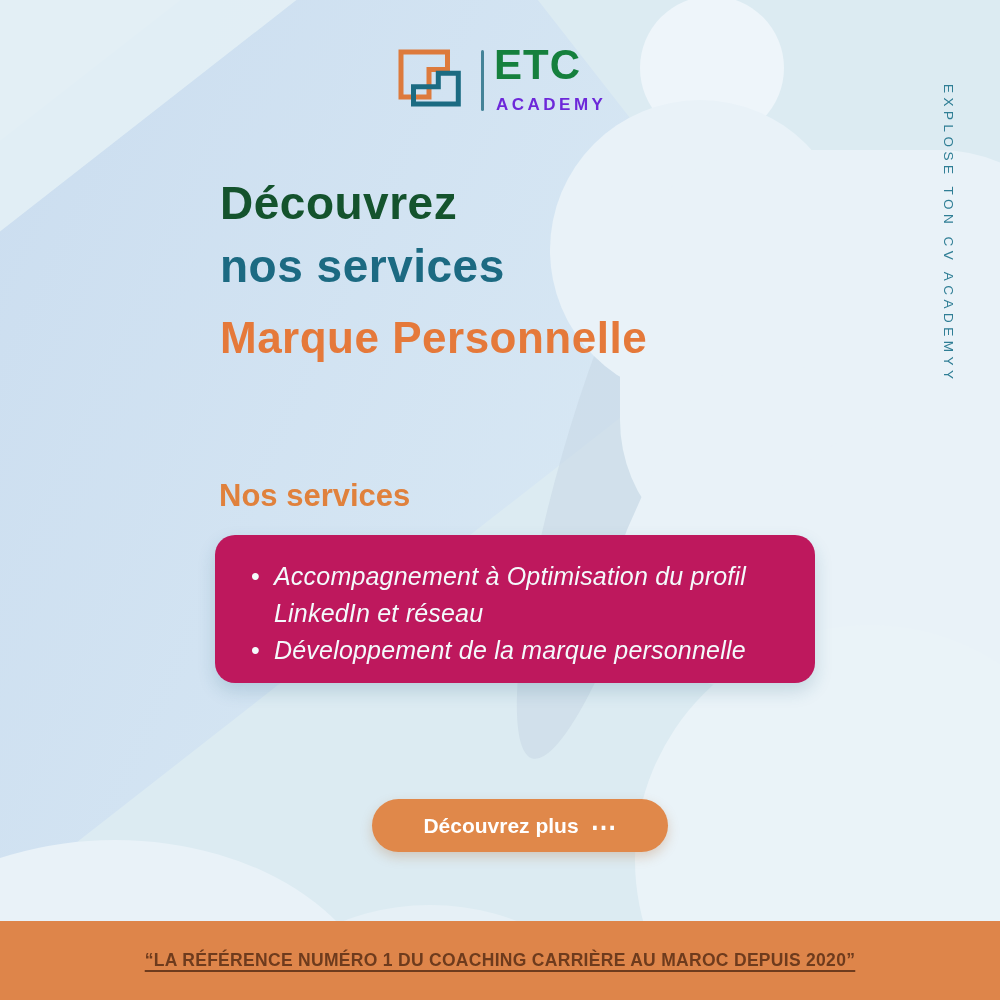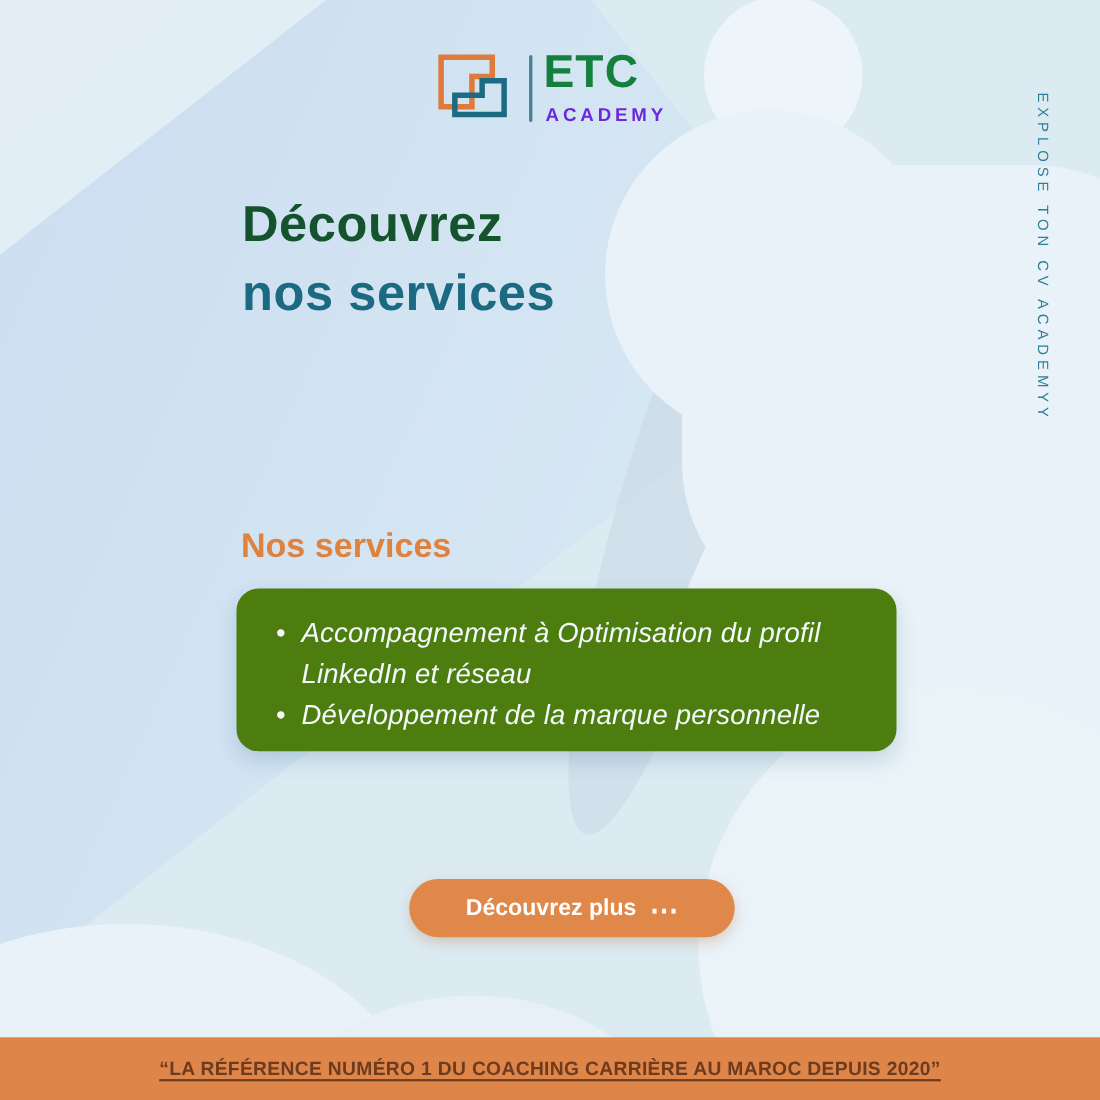--- a/index.html
+++ b/index.html
@@ -60,21 +60,21 @@
   }
 
   
   .services-title {
     left: 219px; top: 480px;
     font-size: 31px; font-weight: 700;
     color: #E0813C; line-height: 1;
   }
   .services-card {
     left: 215px; top: 535px; width: 600px; height: 148px;
-    background: #4d7c0f; border-radius: 20px;
+    background: #be185d; border-radius: 20px;
     box-shadow: 0 8px 18px rgba(30, 90, 120, .18);
   }
   .services-list {
     margin: 0; padding: 23px 34px 0 32px;
     list-style: none;
   }
   .services-list li {
     position: relative;
     padding-left: 27px;
     color: #F4FAFC;
@@ -96,21 +96,21 @@
     background: #E0884A; border: none; border-radius: 27px;
     color: #FFFFFF; cursor: pointer;
     font-family: "Liberation Sans", sans-serif;
     box-shadow: 0 5px 12px rgba(170, 95, 35, .25);
   }
   .cta-label { font-size: 21px; font-weight: 700; line-height: 1; }
   .cta-more  { font-size: 26px; font-weight: 700; line-height: 1; margin-top: 2px; }
 
   
   .footer-bar {
-    left: 0; bottom: 0; width: 1000px; height: 57px;
+    left: 0; bottom: 0; width: 1000px; height: 79px;
     background: #DE854A;
     display: flex; align-items: center; justify-content: center;
   }
   .footer-quote {
     color: #6E3B1D;
     font-size: 17.5px; font-weight: 700; letter-spacing: .3px;
     text-decoration: underline;
     text-decoration-thickness: 2px;
     text-underline-offset: 4px;
   }
@@ -152,20 +152,21 @@
     <path d="M61.3 29.3 L61.3 60 L16.5 60 L16.5 42.7 L41.3 42.7 L41.3 29.3 Z" fill="none" stroke="#1B6B82" stroke-width="5"></path>
   </svg>
   <div class="layer logo-divider"></div>
   <div class="layer brand-name">ETC</div>
   <div class="layer brand-subname">ACADEMY</div>
 
   <div class="layer vertical-tagline">EXPLOSE TON CV ACADEMYY</div>
 
   <div class="layer hero-line1">Découvrez</div>
   <div class="layer hero-line2">nos services</div>
+  <div class="layer hero-line3">Marque Personnelle</div>
 
   <div class="layer services-title">Nos services</div>
 
   <div class="layer services-card">
     <ul class="services-list">
       <li>Accompagnement à Optimisation du profil LinkedIn et réseau</li>
       <li>Développement de la marque personnelle</li>
     </ul>
   </div>
 

